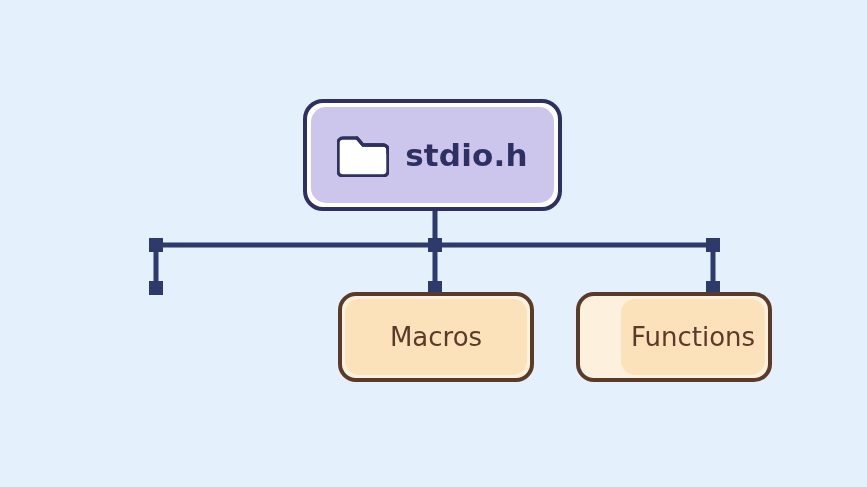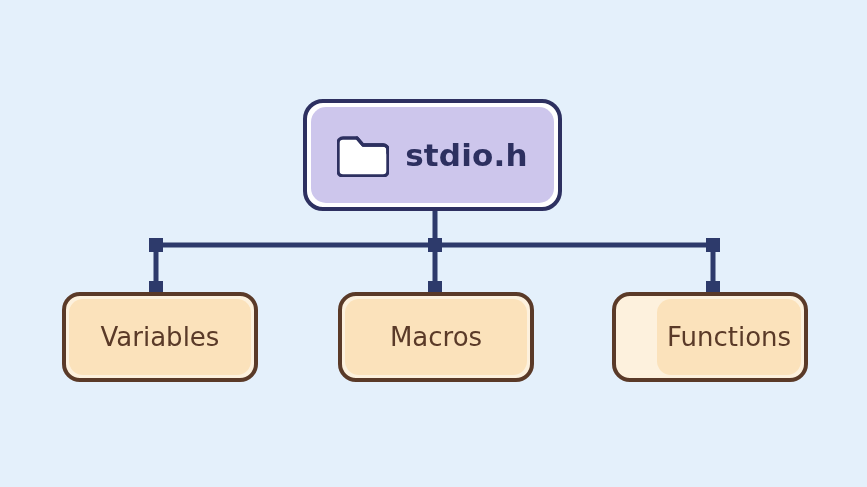--- a/index.html
+++ b/index.html
@@ -92,21 +92,21 @@
     align-items: center;
     justify-content: center;
   }
   .child-label {
     font-size: 26px;
     color: #5a3a28;
     line-height: 1;
   }
   #node-variables { left: 62px; }
   #node-macros    { left: 338px; }
-  #node-functions { left: 612px; padding-left: 41px; }
+  #node-functions { left: 576px; padding-left: 41px; }
 </style>
 </head>
 <body>
 
 <div id="canvas">
 
   <svg id="edges" viewBox="0 0 867 487" width="867" height="487" xmlns="http://www.w3.org/2000/svg">
 
     <line x1="435" y1="187" x2="435" y2="245" stroke="#2d3a6b" stroke-width="5"></line>
 
@@ -131,25 +131,20 @@
         <svg class="folder-icon" viewBox="0 0 52 44" xmlns="http://www.w3.org/2000/svg">
           <path d="M6 5 H20 L26 12 H46 A5 5 0 0 1 51 17 V38 A5 5 0 0 1 46 43
                    H6 A5 5 0 0 1 1 38 V10 A5 5 0 0 1 6 5 Z" fill="#ffffff" stroke="#2d3060" stroke-width="3.4" stroke-linejoin="round"></path>
           <path d="M20 5 L26 12 H46 A5 5 0 0 1 51 17 V20" fill="none" stroke="#2d3060" stroke-width="3.4" stroke-linejoin="round" stroke-linecap="round"></path>
         </svg>
       </span>
       <span class="root-label">stdio.h</span>
     </div>
   </div>
 
-  <div class="node node-child" id="node-variables">
-    <div class="node-child-inner">
-      <span class="child-label">Variables</span>
-    </div>
-  </div>
 
   <div class="node node-child" id="node-macros">
     <div class="node-child-inner">
       <span class="child-label">Macros</span>
     </div>
   </div>
 
   <div class="node node-child" id="node-functions">
     <div class="node-child-inner">
       <span class="child-label">Functions</span>

